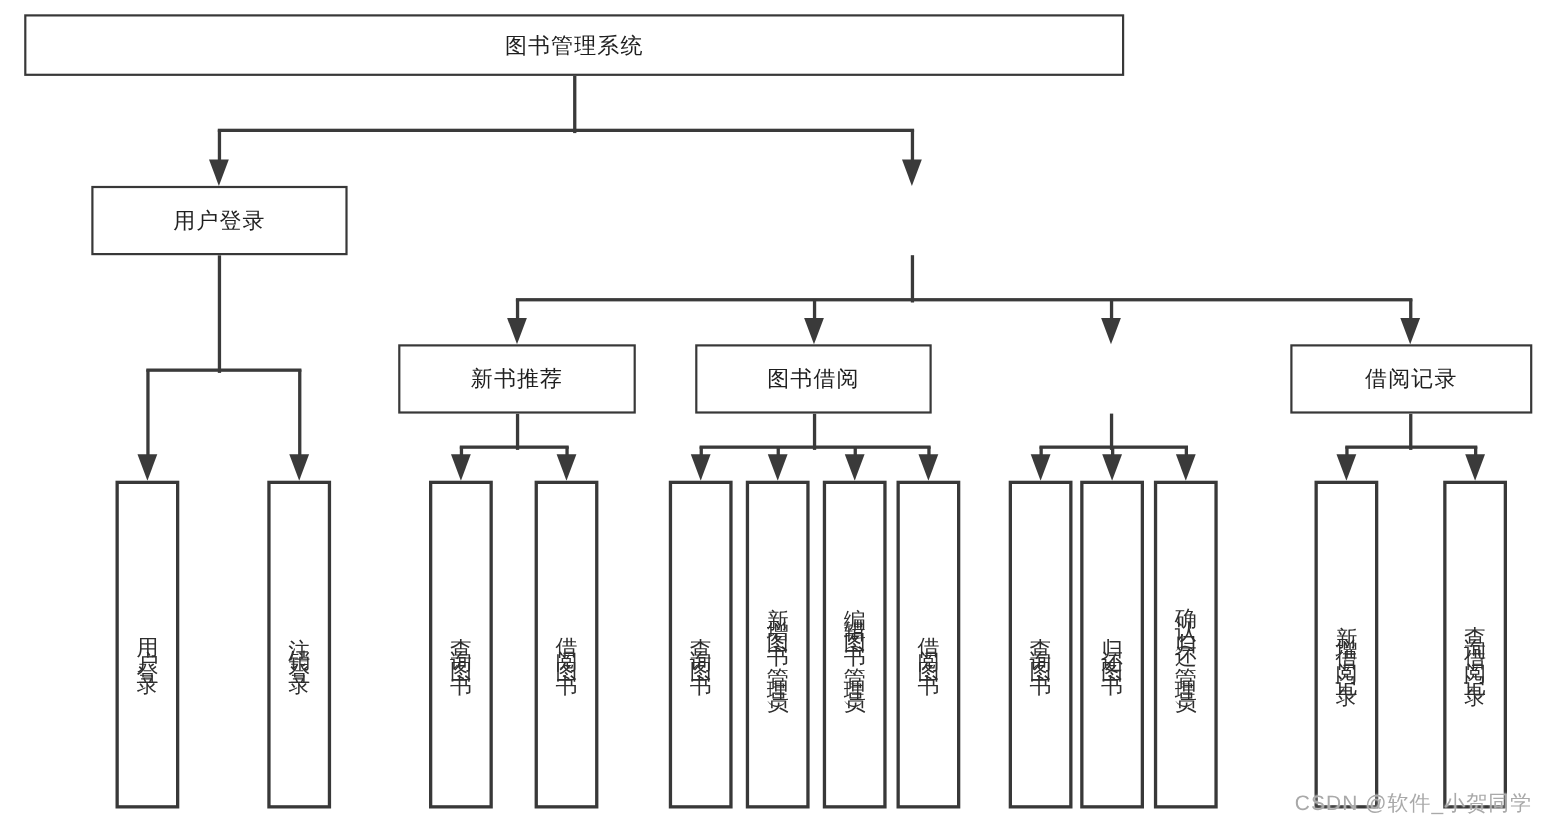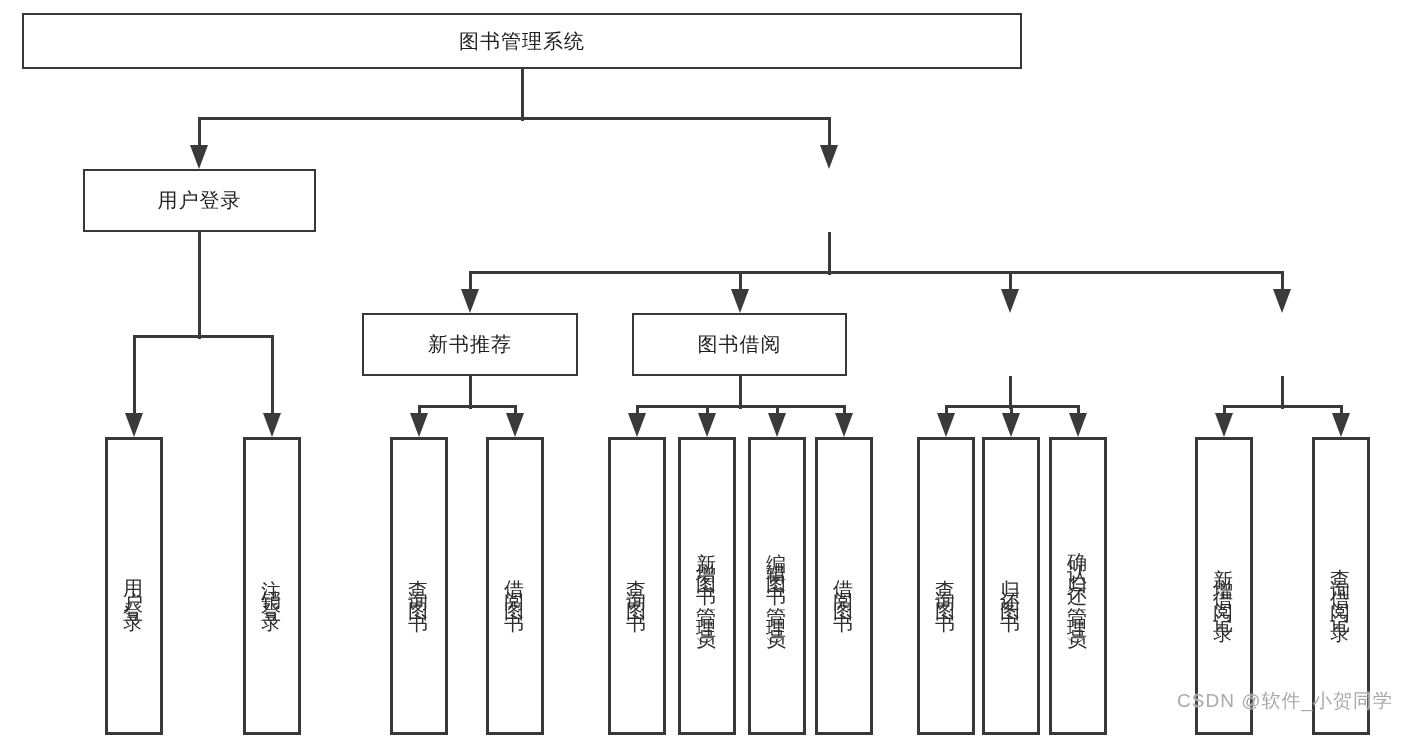--- a/index.html
+++ b/index.html
@@ -20,21 +20,21 @@
     writing-mode:vertical-rl;text-orientation:mixed;
     font-size:20px;letter-spacing:11px;color:#2e2e2e;white-space:nowrap;
   }
   .line{position:absolute;background:#3a3a3a;z-index:1;}
   .arrowhead{
     position:absolute;width:0;height:0;z-index:1;
     border-left:9px solid transparent;border-right:9px solid transparent;
     border-top:24px solid #3a3a3a;
   }
   .watermark{
-    position:absolute;top:688px;right:12px;z-index:3;
+    position:absolute;top:717px;right:12px;z-index:3;
     font-size:19px;letter-spacing:1px;color:#a9a9a9;
     text-shadow:0 0 2px #ffffff;
     text-align:right;
   }
 </style>
 </head>
 <body>
 
 <div id="stage">
 
@@ -44,20 +44,23 @@
 
   <div class="hbox" style="left:83px;top:169px;width:233px;height:63px;">
     <span>用户登录</span>
   </div>
 
   <div class="hbox" style="left:362px;top:313px;width:216px;height:63px;">
     <span>新书推荐</span>
   </div>
   <div class="hbox" style="left:632px;top:313px;width:215px;height:63px;">
     <span>图书借阅</span>
+  </div>
+  <div class="hbox" style="left:1173px;top:313px;width:220px;height:63px;">
+    <span>借阅记录</span>
   </div>
 
   <div class="vbox" style="left:105px;top:437px;width:58px;height:298px;">
     <span class="vtext">用户登录</span>
   </div>
   <div class="vbox" style="left:243px;top:437px;width:58px;height:298px;">
     <span class="vtext">注销登录</span>
   </div>
 
   <div class="vbox" style="left:390px;top:437px;width:58px;height:298px;">

